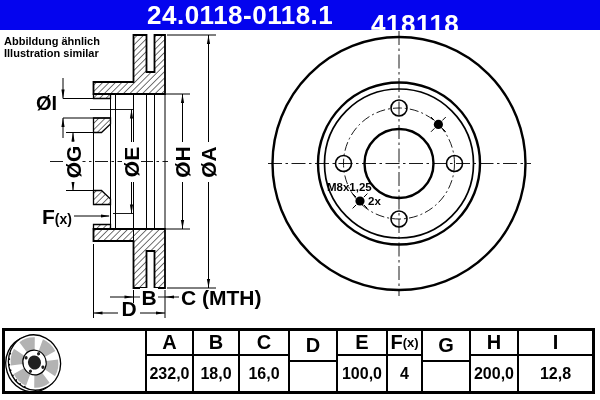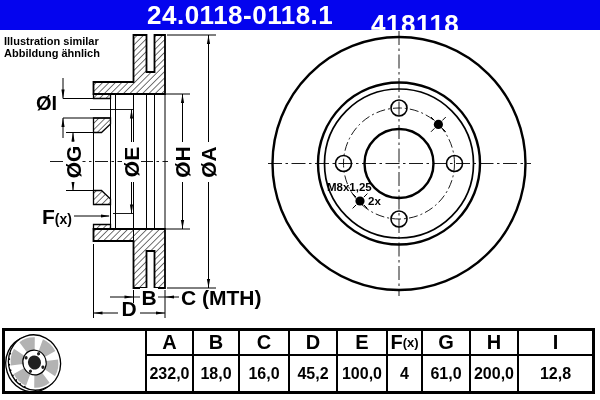--- a/index.html
+++ b/index.html
@@ -27,22 +27,22 @@
 <body>
 
 <div class="stage">
 
   <div class="topbar">
     <span class="pn">24.0118-0118.1</span>
     <span class="ref">418118</span>
   </div>
 
   <div class="note">
+    <div>Abbildung ähnlich</div>
     <div>Illustration similar</div>
-    <div>Abbildung ähnlich</div>
   </div>
 
   <svg class="drawingsvg" width="600" height="400" viewBox="0 0 600 400">
     <defs>
       <pattern id="hatch" width="4.5" height="4.5" patternUnits="userSpaceOnUse" patternTransform="rotate(45)">
         <line x1="0" y1="0" x2="0" y2="4.5" stroke="#000" stroke-width="1.1"></line>
       </pattern>
     </defs>
 
     <g stroke-linecap="butt">
@@ -218,36 +218,34 @@
     <div class="col wB">
       <div class="col-h">B</div>
       <div class="col-v">18,0</div>
     </div>
     <div class="col wC">
       <div class="col-h">C</div>
       <div class="col-v">16,0</div>
     </div>
     <div class="col wD">
       <div class="col-h">D</div>
-      <div class="col-v">45,2</div>
     </div>
     <div class="col wE">
       <div class="col-h">E</div>
       <div class="col-v">100,0</div>
     </div>
     <div class="col wF">
       <div class="col-h">
           <span>F</span>
           <span class="fparen">(x)</span>
         </div>
       <div class="col-v">4</div>
     </div>
     <div class="col wG">
       <div class="col-h">G</div>
-      <div class="col-v">61,0</div>
     </div>
     <div class="col wH">
       <div class="col-h">H</div>
       <div class="col-v">200,0</div>
     </div>
     <div class="col wI">
       <div class="col-h">I</div>
       <div class="col-v">12,8</div>
     </div>
   </div>

